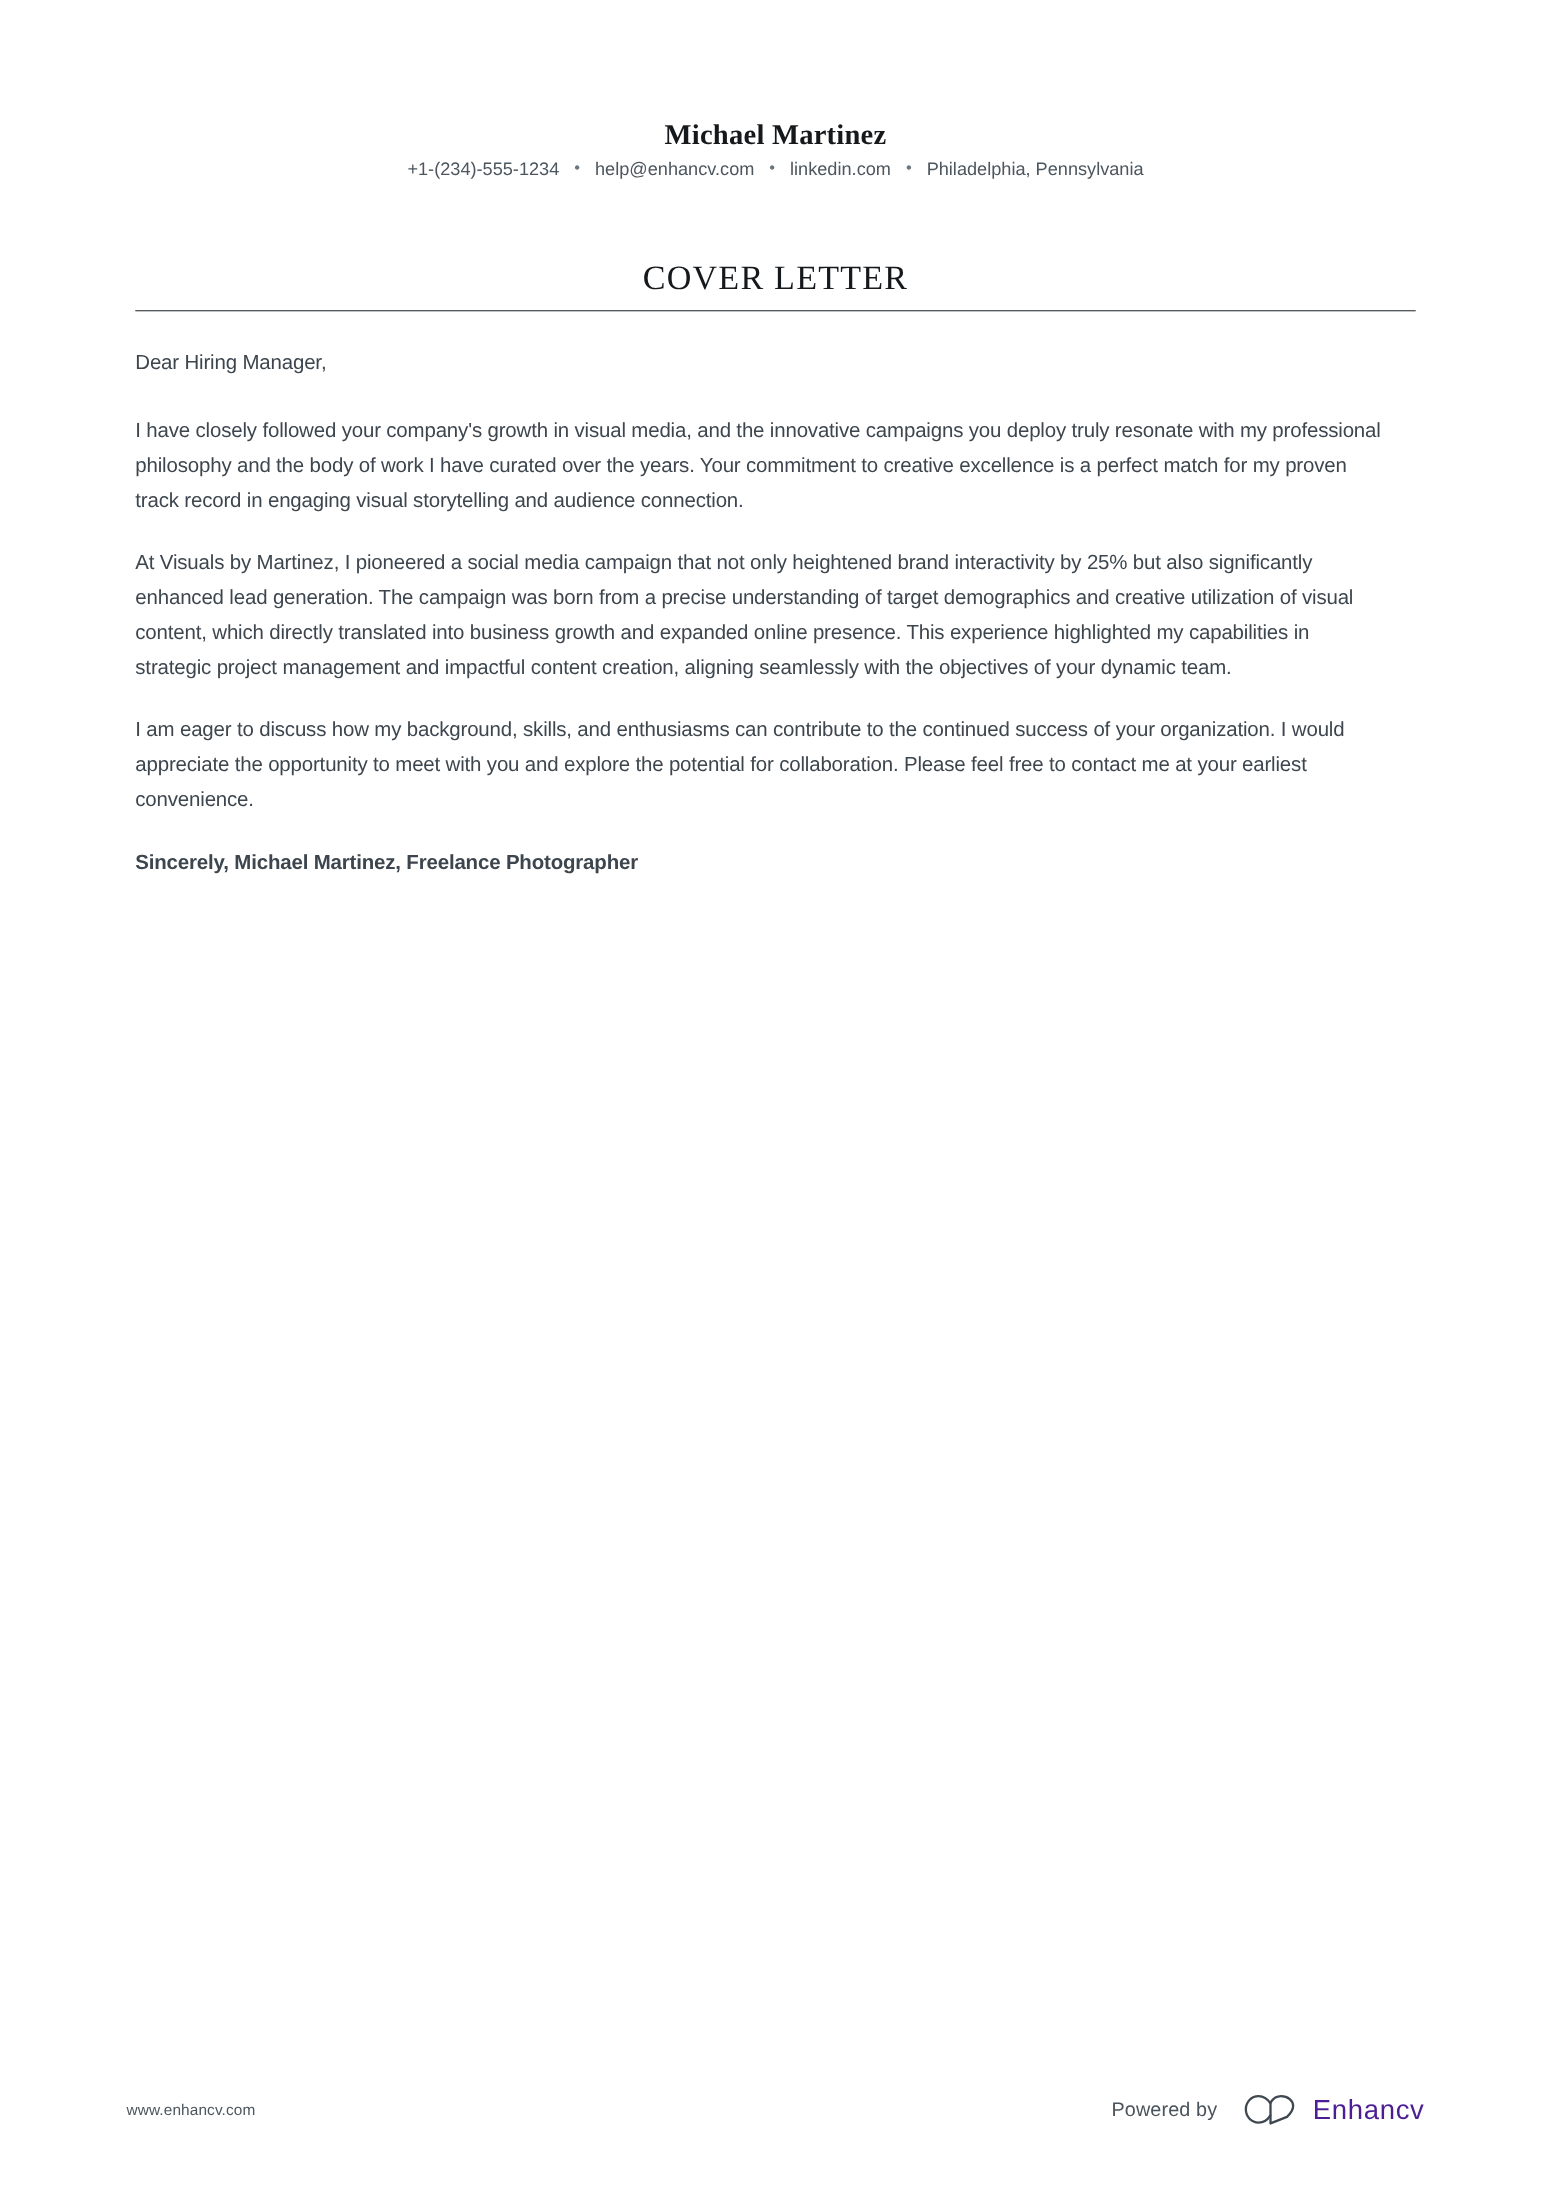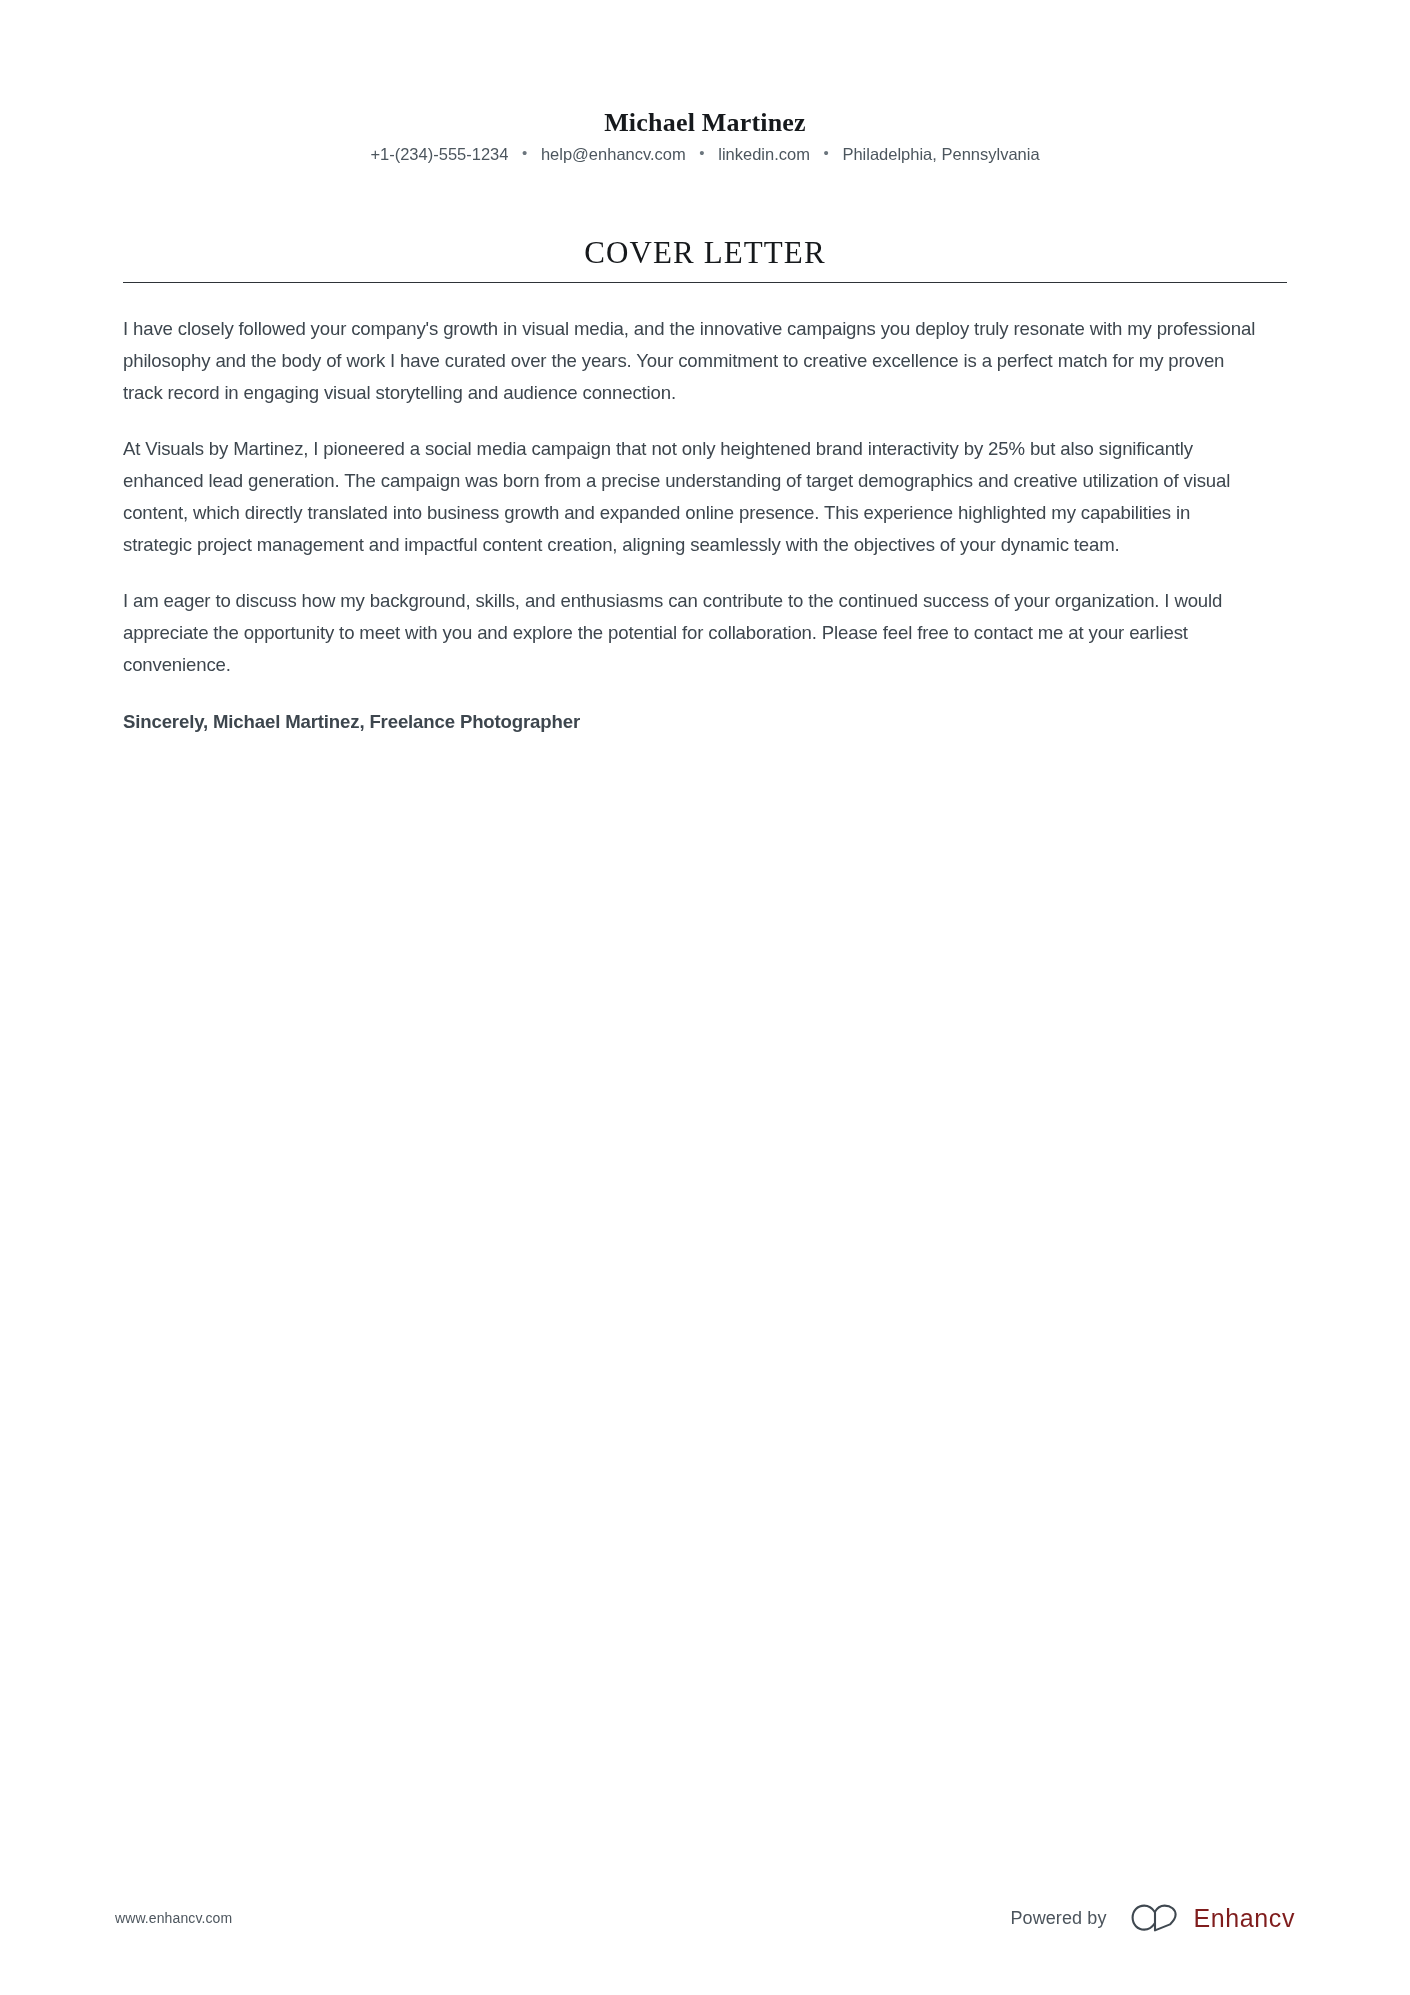--- a/index.html
+++ b/index.html
@@ -132,21 +132,21 @@
   }
   .brand-lockup {
     display: flex;
     align-items: center;
     gap: 13px;
   }
   .brand-mark { display: block; }
   .brand-word {
     font-family: "Liberation Sans", sans-serif;
     font-size: 25px;
-    color: #7f1d1d;
+    color: #4c1d95;
     letter-spacing: 0.6px;
   }
 </style>
 </head>
 <body>
 
 <div class="page">
 
   <div class="header">
     <h1 class="candidate-name">Michael Martinez</h1>
@@ -160,20 +160,21 @@
       <span class="contact-item">Philadelphia, Pennsylvania</span>
     </div>
   </div>
 
   <div class="section-block">
     <h2 class="section-title">COVER LETTER</h2>
     <hr class="section-rule">
   </div>
 
   <div class="letter-body">
+    <p class="letter-para letter-salutation">Dear Hiring Manager,</p>
     <p class="letter-para">I have closely followed your company's growth in visual media, and the innovative campaigns you deploy truly resonate with my professional philosophy and the body of work I have curated over the years. Your commitment to creative excellence is a perfect match for my proven track record in engaging visual storytelling and audience connection.</p>
     <p class="letter-para">At Visuals by Martinez, I pioneered a social media campaign that not only heightened brand interactivity by 25% but also significantly enhanced lead generation. The campaign was born from a precise understanding of target demographics and creative utilization of visual content, which directly translated into business growth and expanded online presence. This experience highlighted my capabilities in strategic project management and impactful content creation, aligning seamlessly with the objectives of your dynamic team.</p>
     <p class="letter-para">I am eager to discuss how my background, skills, and enthusiasms can contribute to the continued success of your organization. I would appreciate the opportunity to meet with you and explore the potential for collaboration. Please feel free to contact me at your earliest convenience.</p>
     <p class="letter-para letter-closing">Sincerely, Michael Martinez, Freelance Photographer</p>
   </div>
 
   <div class="footer">
     <span class="footer-url">www.enhancv.com</span>
     <div class="footer-brand">
       <span class="powered-by">Powered by</span>

